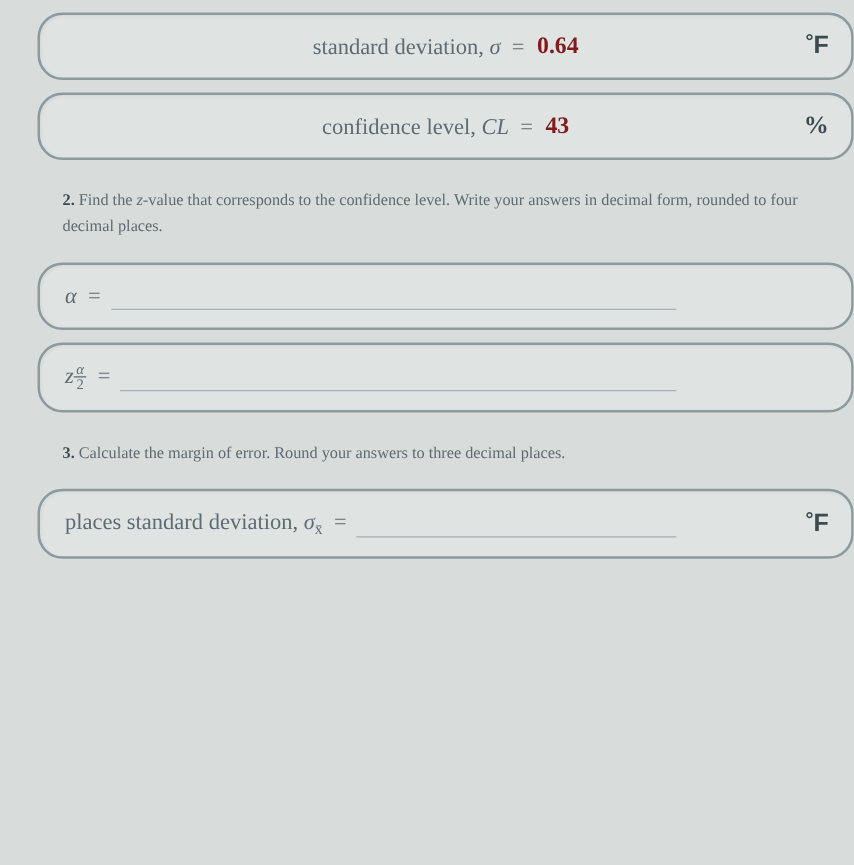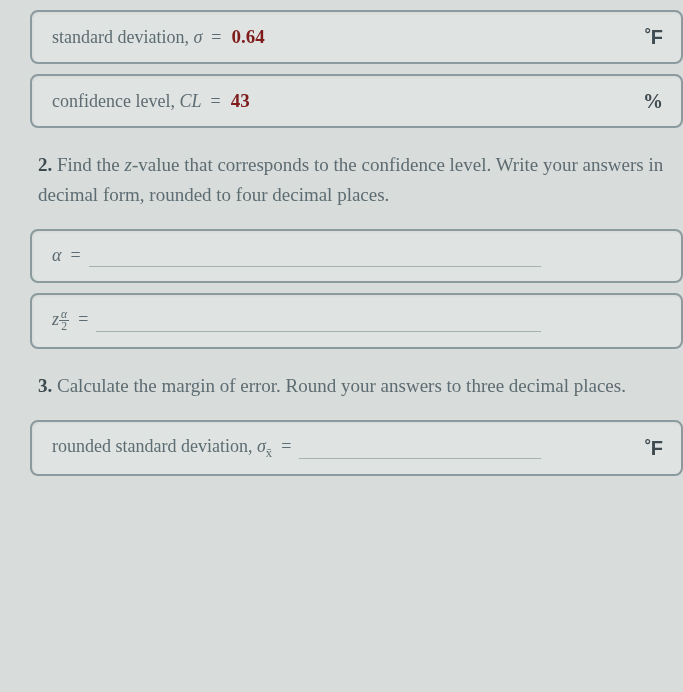--- a/index.html
+++ b/index.html
@@ -13,29 +13,30 @@
       padding: 0;
       width: 683px;
       min-height: 692px;
       color: #5d6c72;
     }
     .container {
       padding: 0 0 0 30px;
     }
     .input-row {
       border: 2px solid #8a9a9e;
-      border-radius: 8px;
+      border-radius: 20px;
       background: #dfe3e1;
       padding: 14px 20px;
       margin: 10px 0;
       display: flex;
       align-items: center;
       position: relative;
       font-size: 18px;
       box-shadow: inset 1px 1px 3px rgba(0,0,0,0.05);
+      justify-content: center;
     }
     .input-label {
       color: #5d6c72;
       font-weight: 500;
     }
     .input-value {
       color: #7f1d1d;
       font-weight: bold;
       margin-left: 10px;
       font-size: 19px;
@@ -60,23 +61,23 @@
     }
     .underline-input {
       border-bottom: 1px solid #a5b0b3;
       flex: 1;
       margin-left: 8px;
       margin-right: 120px;
       height: 22px;
     }
     .instruction {
       color: #5d6c72;
-      font-size: 19px;
+      font-size: 13px;
       line-height: 1.6;
-      margin: 22px 8px 18px 8px;
+      margin: 22px 8px 18px 20px;
       font-weight: 500;
     }
     .step-num {
       font-weight: bold;
       color: #3d4a50;
     }
     .math-var {
       font-style: italic;
       font-family: 'Times New Roman', serif;
     }
@@ -153,21 +154,21 @@
     <span class="underline-input"></span>
   </div>
 
   <p class="instruction">
     <span class="step-num">3.</span>
     <span>Calculate the margin of error. Round your answers to three decimal places.</span>
   </p>
 
   <div class="input-row">
     <span class="input-label">
-      <span>rounded standard deviation, </span><span class="math-var">σ</span><span class="subscript math-var">x̄</span> &nbsp;=
+      <span>places standard deviation, </span><span class="math-var">σ</span><span class="subscript math-var">x̄</span> &nbsp;=
     </span>
     <span class="underline-input"></span>
     <span class="input-unit degree-f">F</span>
   </div>
 
 
 
 </div>
 
 </body></html>

